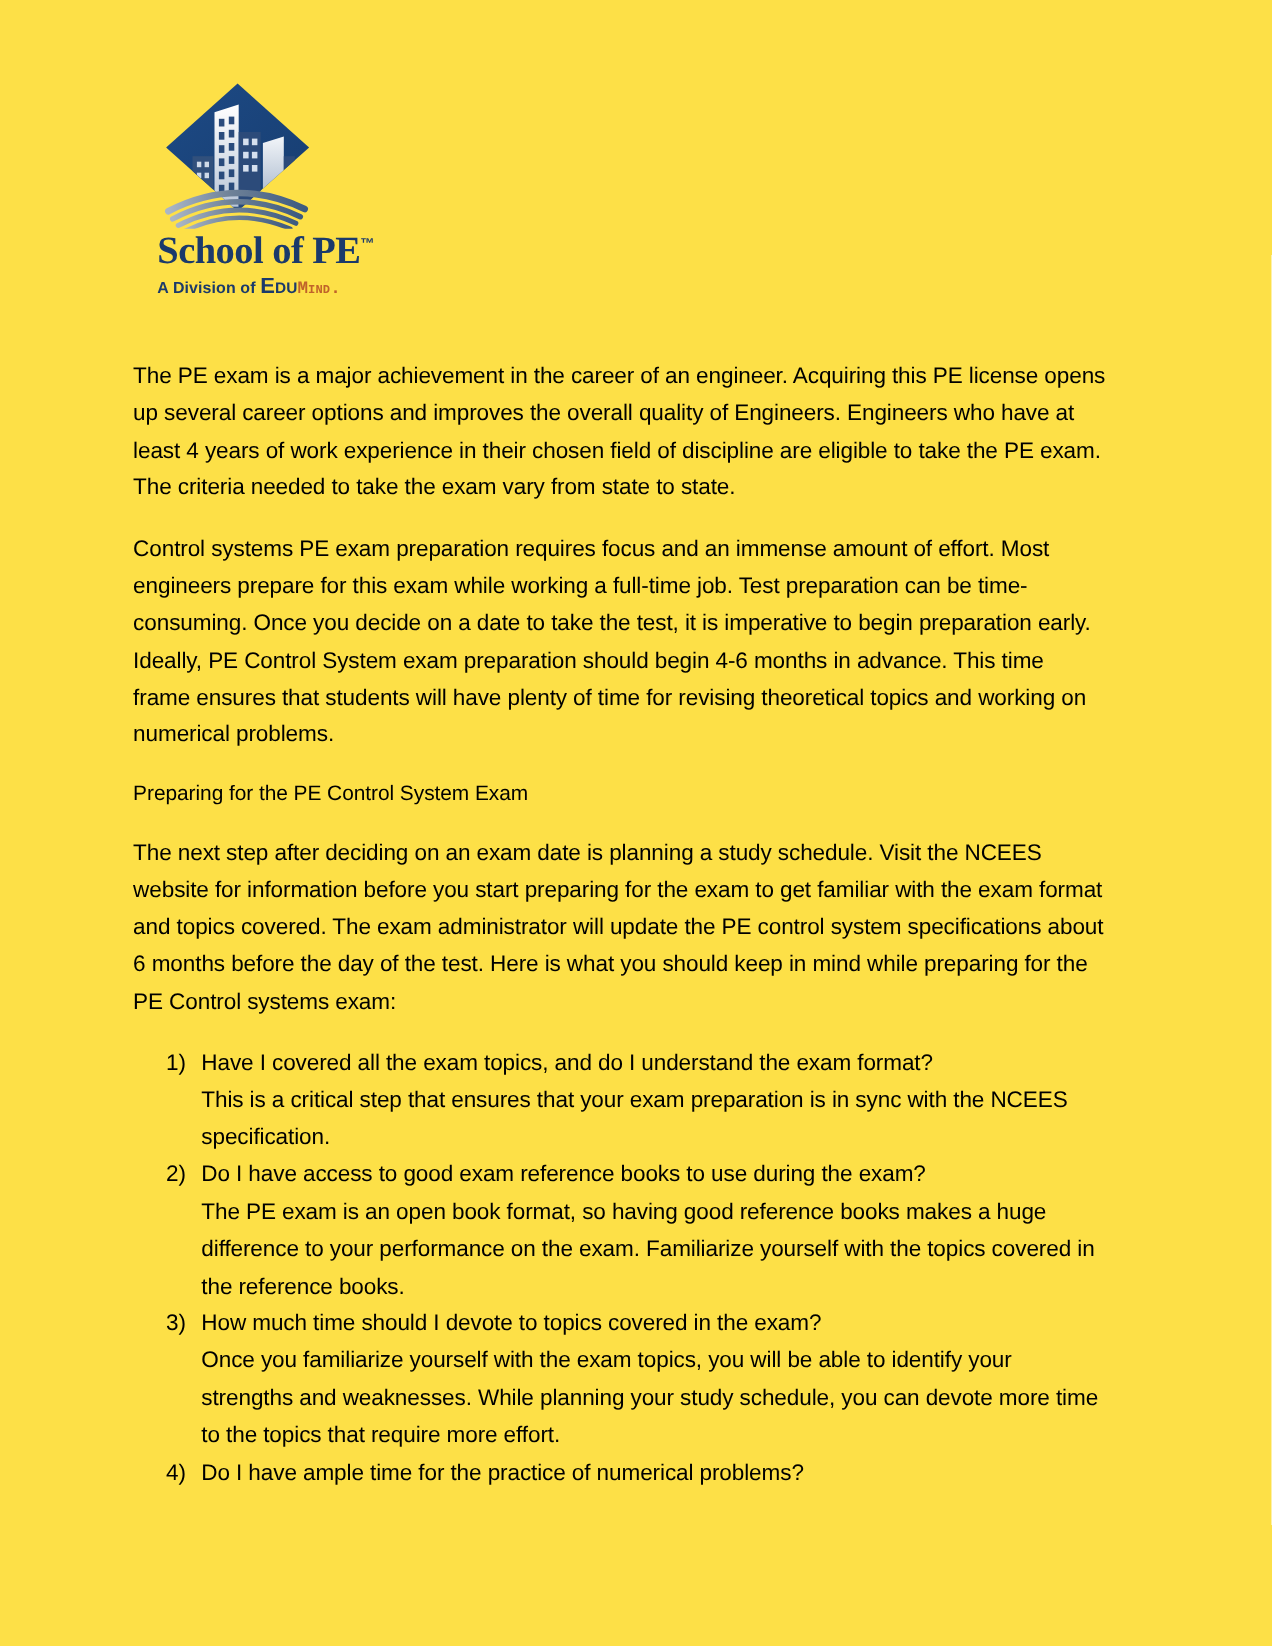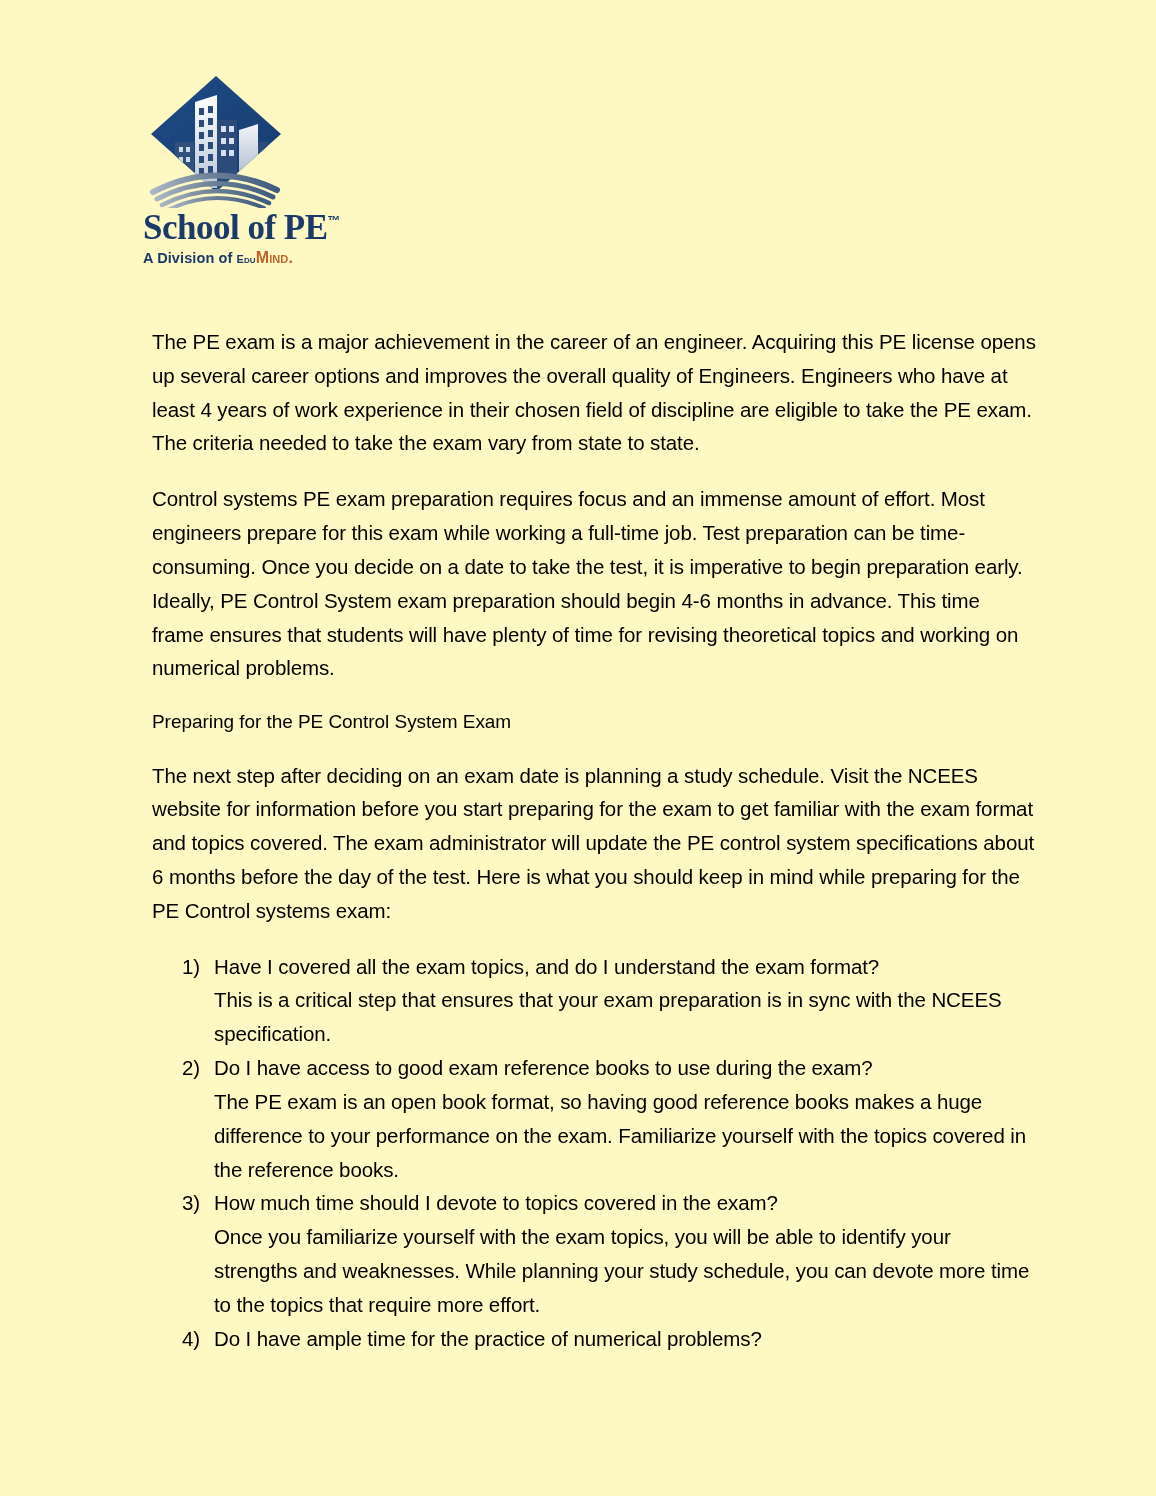--- a/index.html
+++ b/index.html
@@ -9,21 +9,21 @@
     background: #ffffff;
   }
   body {
     font-family: "Liberation Sans", sans-serif;
     color: #000000;
   }
   .page {
     position: relative;
     width: 1156px;
     height: 1496px;
-    background: #fef9c3;
+    background: #fde047;
     overflow: hidden;
     box-sizing: border-box;
   }
 
   
   .logo-block {
     position: absolute;
     left: 143px;
     top: 68px;
     width: 230px;
@@ -56,45 +56,46 @@
     margin-top: 4px;
     font-family: "Liberation Sans", sans-serif;
     font-weight: bold;
     font-size: 14.5px;
     color: #1b3a6b;
     white-space: nowrap;
     letter-spacing: 0.1px;
   }
   .logo-tagline .edu {
     font-variant: small-caps;
-    font-size: 11px;
+    font-size: 20px;
     color: #1b3a6b;
     text-align: right;
   }
   .logo-tagline .mind {
     font-variant: small-caps;
     font-size: 16px;
     color: #c0632a;
+    font-family: Liberation Mono, monospace;
   }
 
   
   .doc-title {
     position: absolute;
     left: 138px;
     top: 274px;
     width: 884px;
     text-align: center;
     font-size: 23px;
     font-weight: bold;
     line-height: 1.25;
     letter-spacing: -0.15px;
   }
   .content {
     position: absolute;
-    left: 152px;
+    left: 121px;
     top: 325px;
     width: 884px;
   }
   p.para {
     margin: 0 0 22px 0;
     font-size: 20.5px;
     line-height: 1.65;
     letter-spacing: -0.1px;
     text-align: left;
   }

